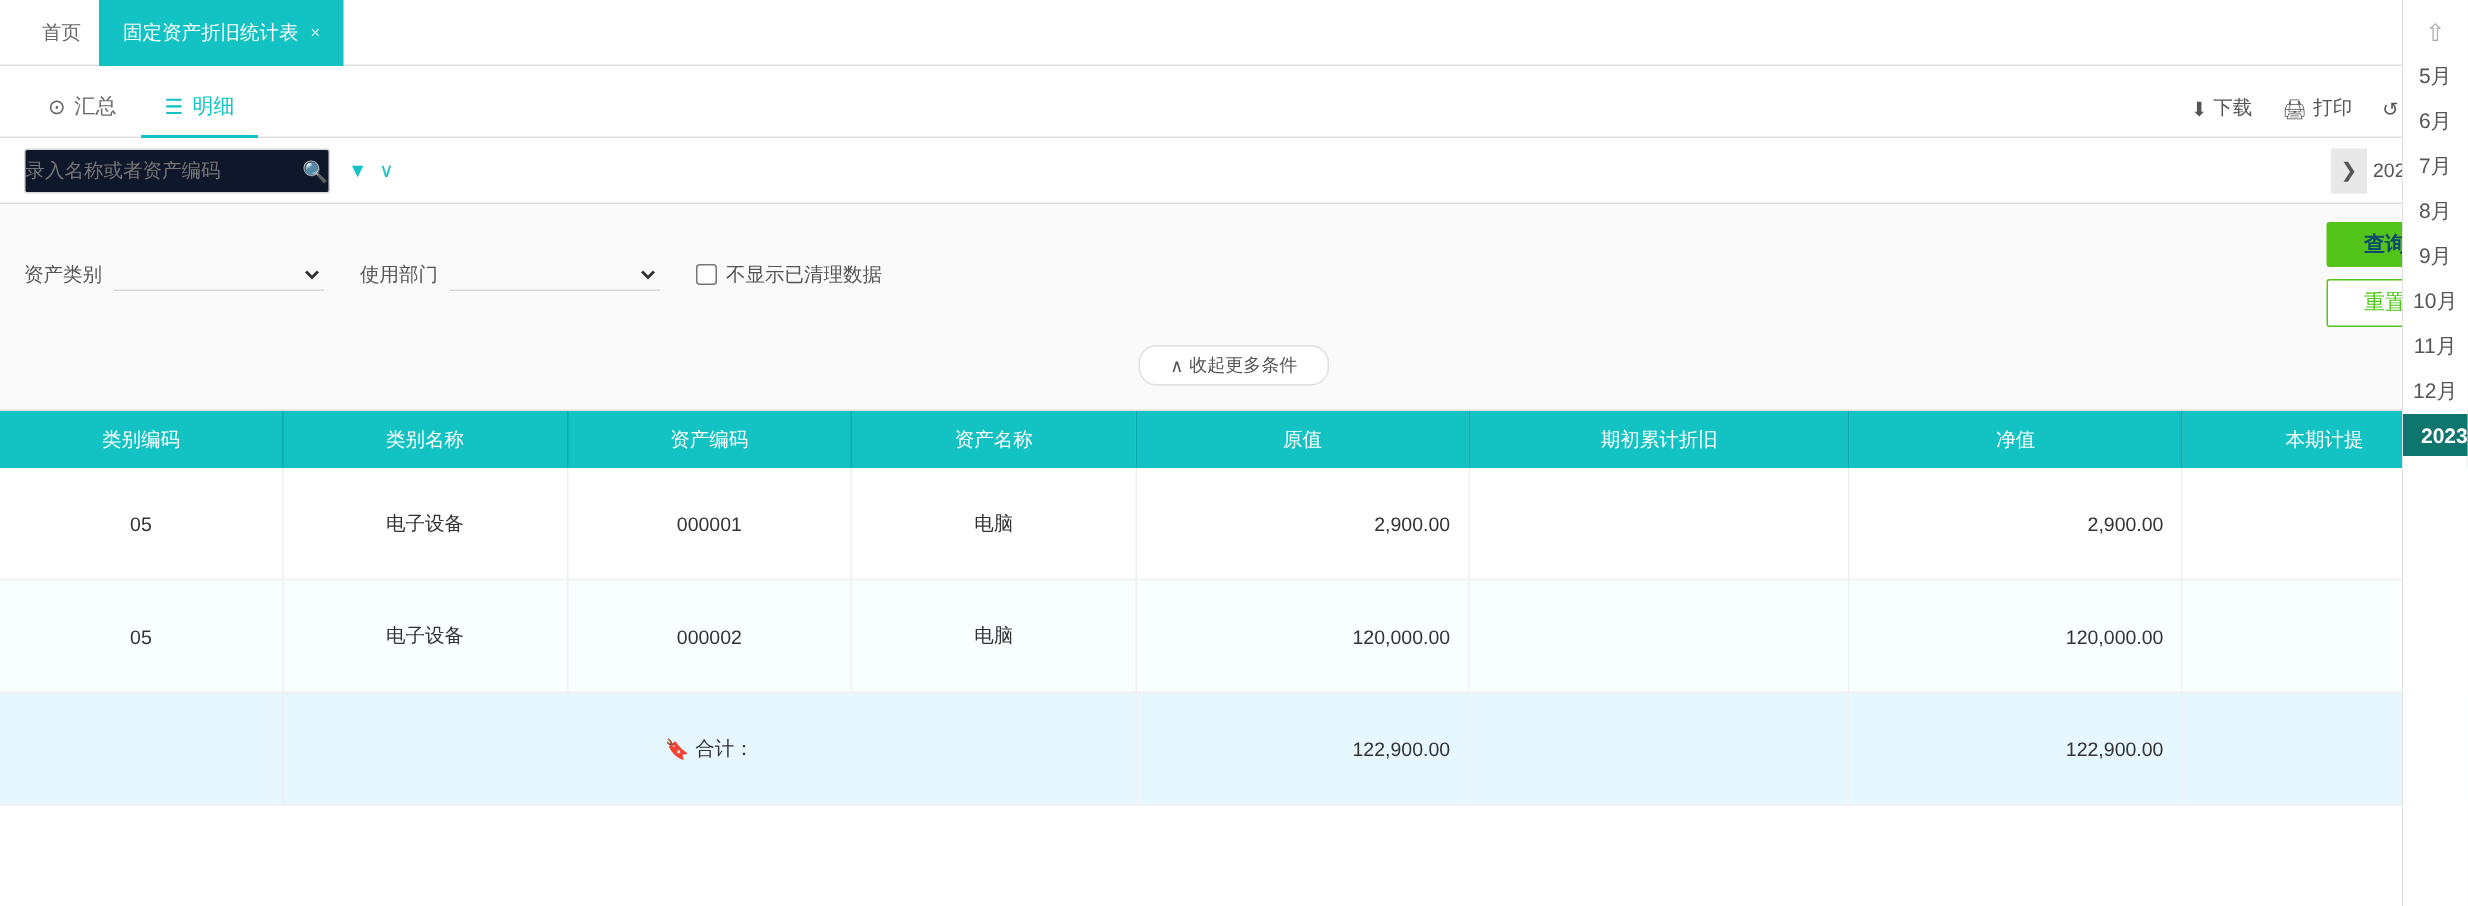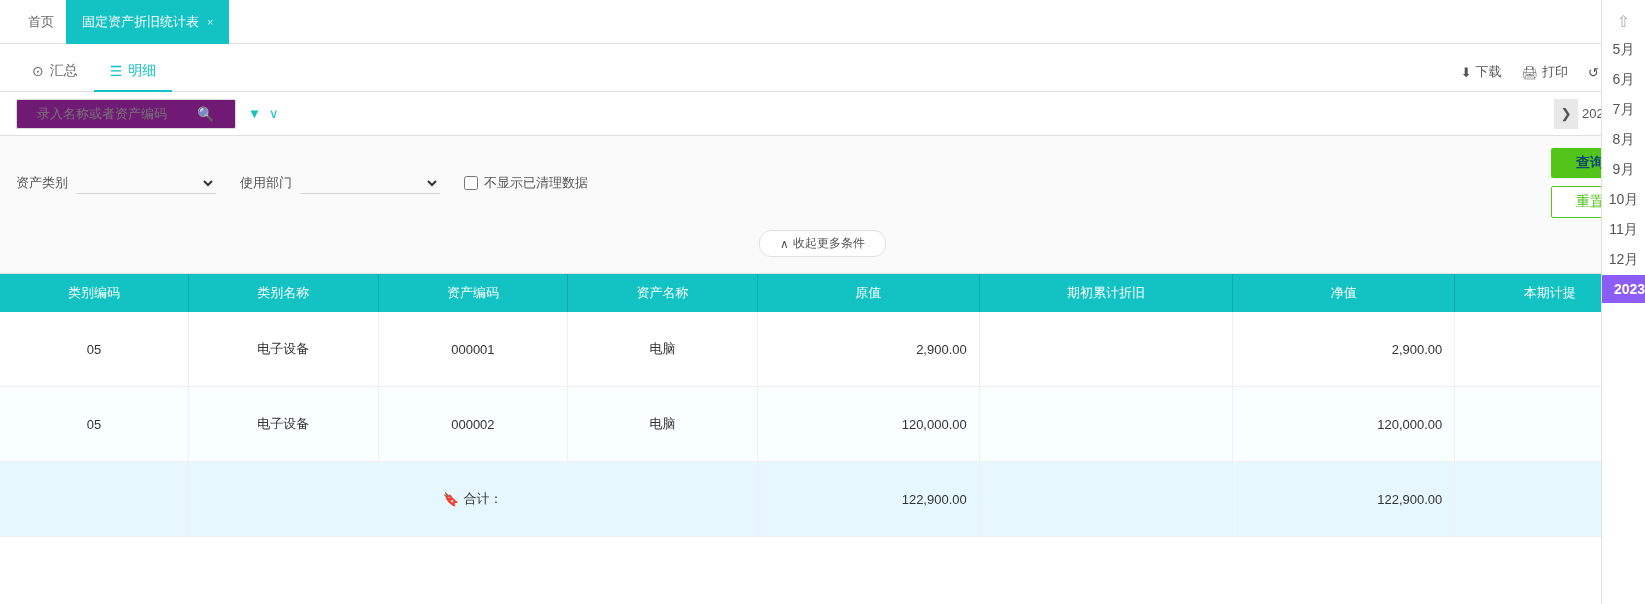--- a/index.html
+++ b/index.html
@@ -108,24 +108,24 @@
       align-items: center;
       padding: 8px 16px;
       gap: 12px;
       height: 44px;
     }
     .search-input-wrap {
       display: flex;
       align-items: center;
       border: 1px solid #d9d9d9;
       border-radius: 2px;
-      padding: 0 20px;
-      width: 220px;
+      padding: 0 0;
+      width: 204px;
       height: 30px;
-      background: #701a75;
+      background: #0f172a;
     }
     .search-input-wrap input {
       border: none;
       outline: none;
       font-size: 13px;
       color: #999;
       width: 100%;
       background: transparent;
     }
     .search-icon-btn {
@@ -325,21 +325,21 @@
     }
     .month-item {
       width: 100%;
       text-align: center;
       padding: 6px 0;
       font-size: 14px;
       color: #555;
       cursor: pointer;
     }
     .month-item.active {
-      background: #8b5cf6;
+      background: #0f766e;
       color: #fff;
       font-weight: bold;
       padding-left: 12px;
     }
     .month-scroll-up, .month-scroll-down {
       font-size: 16px;
       color: #aaa;
       cursor: pointer;
       padding: 4px 0;
     }

